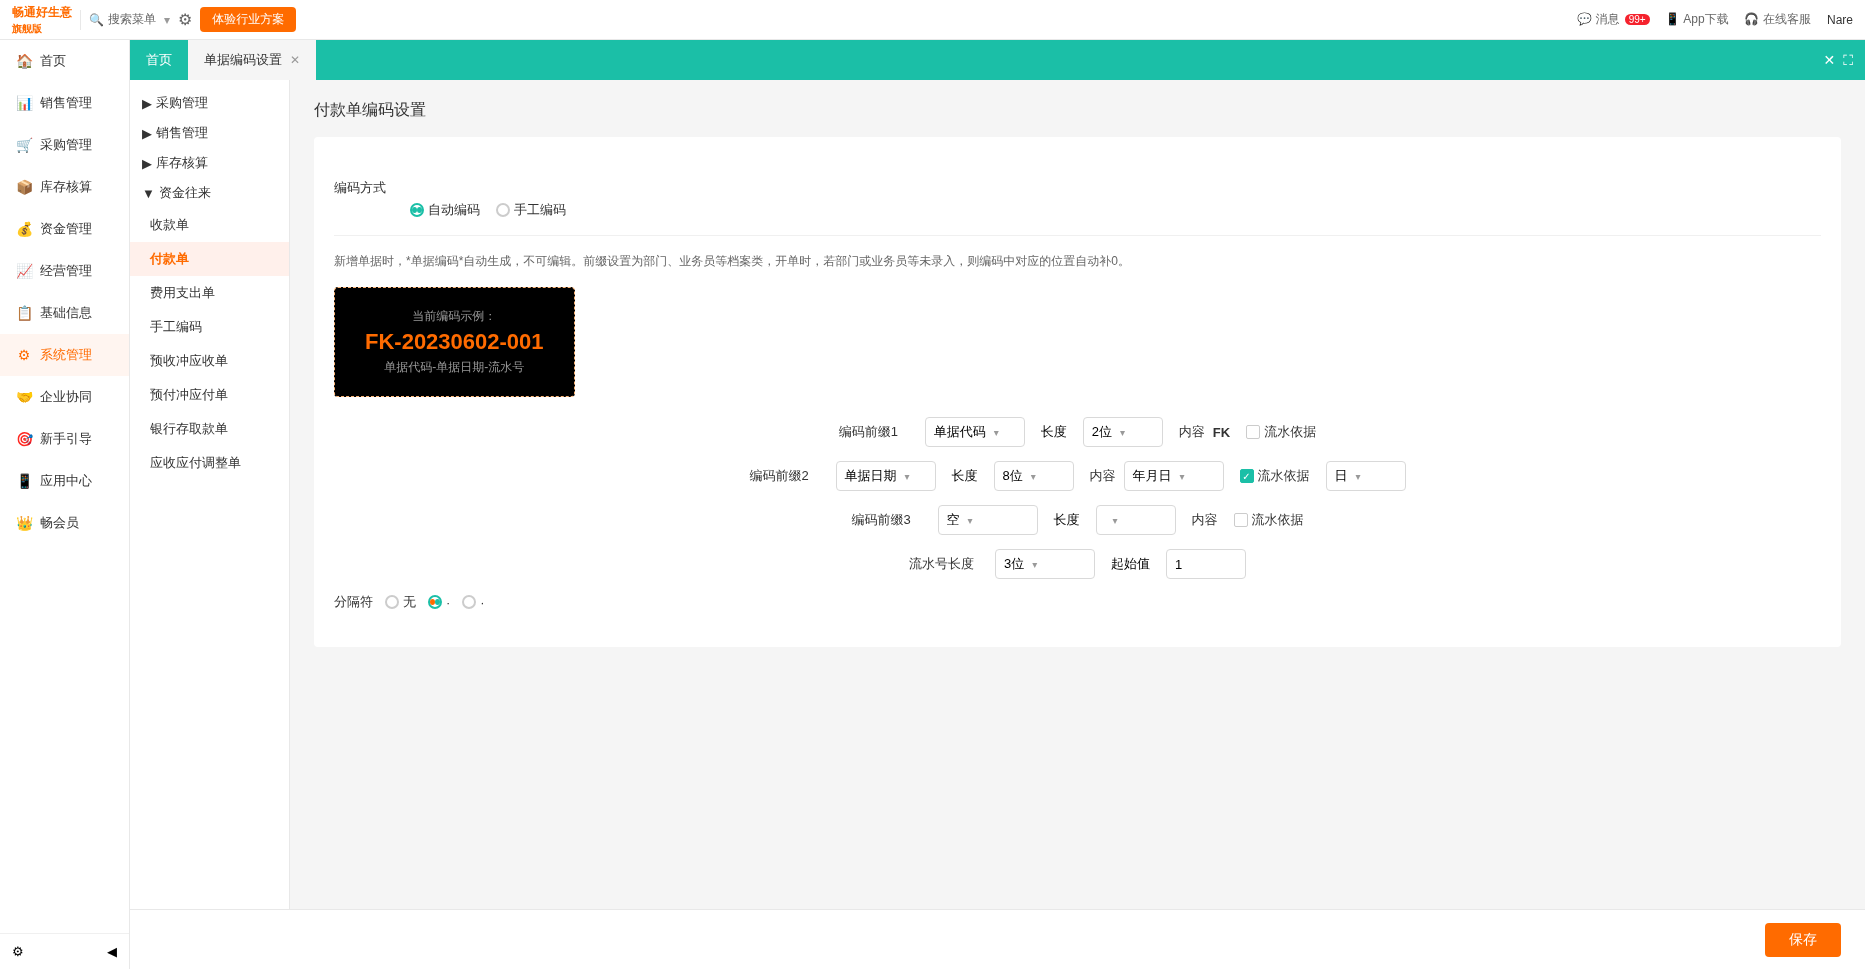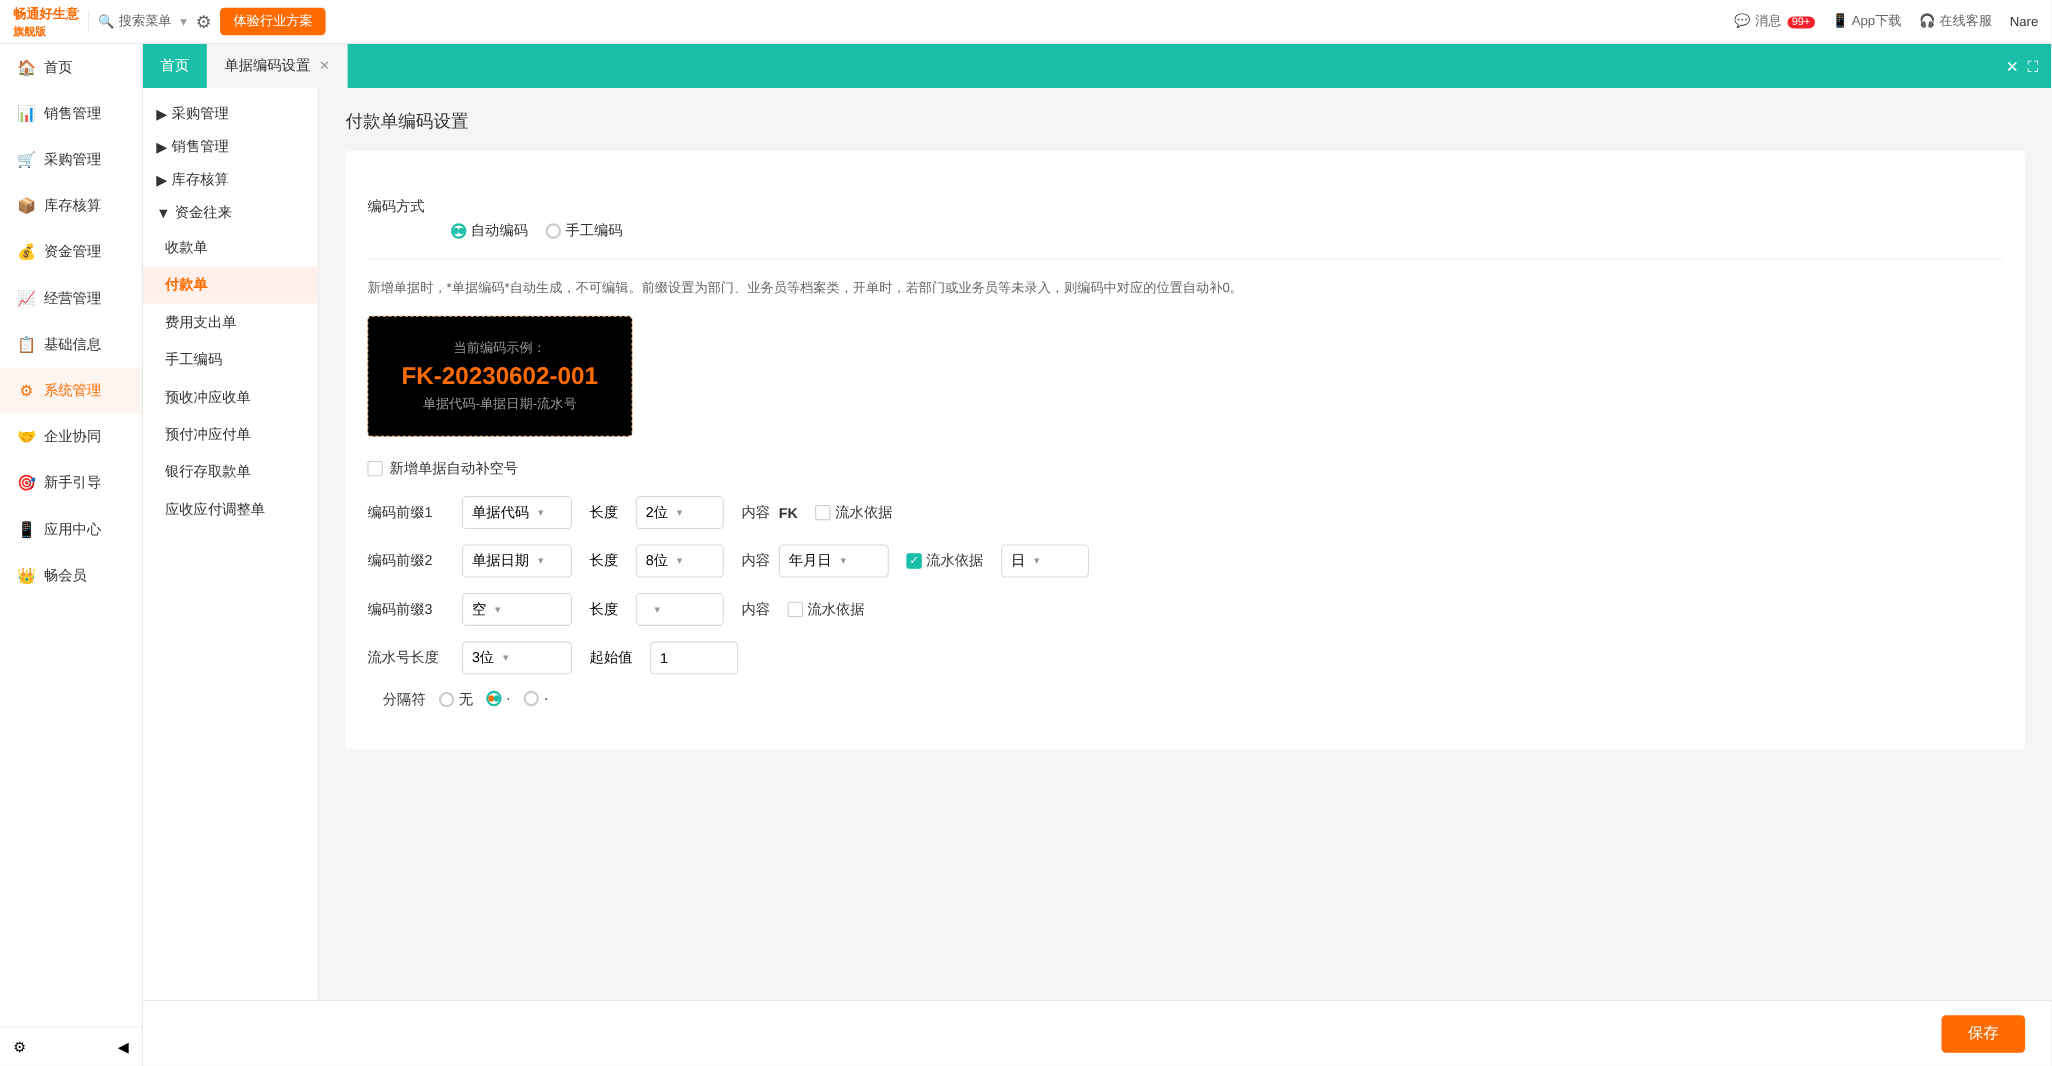--- a/index.html
+++ b/index.html
@@ -62,34 +62,34 @@
     .preview-box { border: 1px dashed #ffb87a; background: #000000; border-radius: 4px; padding: 20px 30px; display: inline-block; margin-bottom: 20px; text-align: center; }
     .preview-label { font-size: 12px; color: #999; margin-bottom: 4px; }
     .preview-code { font-size: 22px; font-weight: bold; color: #ff6b00; }
     .preview-desc { font-size: 12px; color: #999; margin-top: 4px; }
 
     
     .checkbox-row { display: flex; align-items: center; gap: 6px; margin-bottom: 16px; font-size: 13px; color: #333; }
     .checkbox-box { width: 14px; height: 14px; border: 1px solid #ccc; border-radius: 2px; cursor: pointer; display: flex; align-items: center; justify-content: center; }
 
     
-    .form-row { display: flex; align-items: center; gap: 16px; margin-bottom: 14px; }
+    .form-row { display: flex; align-items: center; gap: 16px; margin-bottom: 14px; justify-content: center; }
     .form-label { width: 70px; color: #333; font-size: 13px; flex-shrink: 0; }
     .form-select { height: 30px; border: 1px solid #d9d9d9; border-radius: 4px; padding: 0 8px; font-size: 13px; background: #fff; display: flex; align-items: center; gap: 4px; cursor: pointer; min-width: 100px; }
     .form-select-sm { min-width: 80px; }
     .form-content { display: flex; align-items: center; gap: 8px; }
     .content-label { font-size: 13px; color: #333; }
     .content-value { font-size: 13px; color: #333; font-weight: bold; }
     .stream-check { display: flex; align-items: center; gap: 4px; font-size: 13px; color: #333; }
     .check-box { width: 14px; height: 14px; border: 1px solid #ccc; border-radius: 2px; cursor: pointer; }
     .check-box.checked { background: #1bbfa7; border-color: #1bbfa7; display: flex; align-items: center; justify-content: center; color: #fff; font-size: 10px; }
     .chevron { color: #999; font-size: 10px; margin-left: 4px; }
 
     
-    .separator-row { display: flex; align-items: flex-start; gap: 12px; margin-bottom: 16px; font-size: 13px; color: #333; margin-left: 14px; }
+    .separator-row { display: flex; align-items: center; gap: 12px; margin-bottom: 16px; font-size: 13px; color: #333; }
 
     
     .bottom-bar { height: 60px; background: #fff; border-top: 1px solid #e8e8e8; display: flex; align-items: center; justify-content: flex-end; padding: 0 24px; flex-shrink: 0; }
     .save-btn { background: #ff6b00; color: #fff; border: none; border-radius: 4px; padding: 8px 24px; font-size: 14px; cursor: pointer; }
     .divider { width: 1px; background: #e8e8e8; height: 20px; }
   </style>
 </head>
 <body>
 
 <div class="topbar">
@@ -250,24 +250,20 @@
           <div class="info-text">新增单据时，*单据编码*自动生成，不可编辑。前缀设置为部门、业务员等档案类，开单时，若部门或业务员等未录入，则编码中对应的位置自动补0。</div>
 
           
           <div class="preview-box">
             <div class="preview-label">当前编码示例：</div>
             <div class="preview-code">FK-20230602-001</div>
             <div class="preview-desc">单据代码-单据日期-流水号</div>
           </div>
 
           
-          <div class="checkbox-row">
-            <div class="checkbox-box"></div>
-            <span>新增单据自动补空号</span>
-          </div>
 
           
           <div class="form-row">
             <span class="form-label">编码前缀1</span>
             <div class="form-select">
               <span>单据代码</span>
               <span class="chevron">▾</span>
             </div>
             <span>长度</span>
             <div class="form-select form-select-sm">

